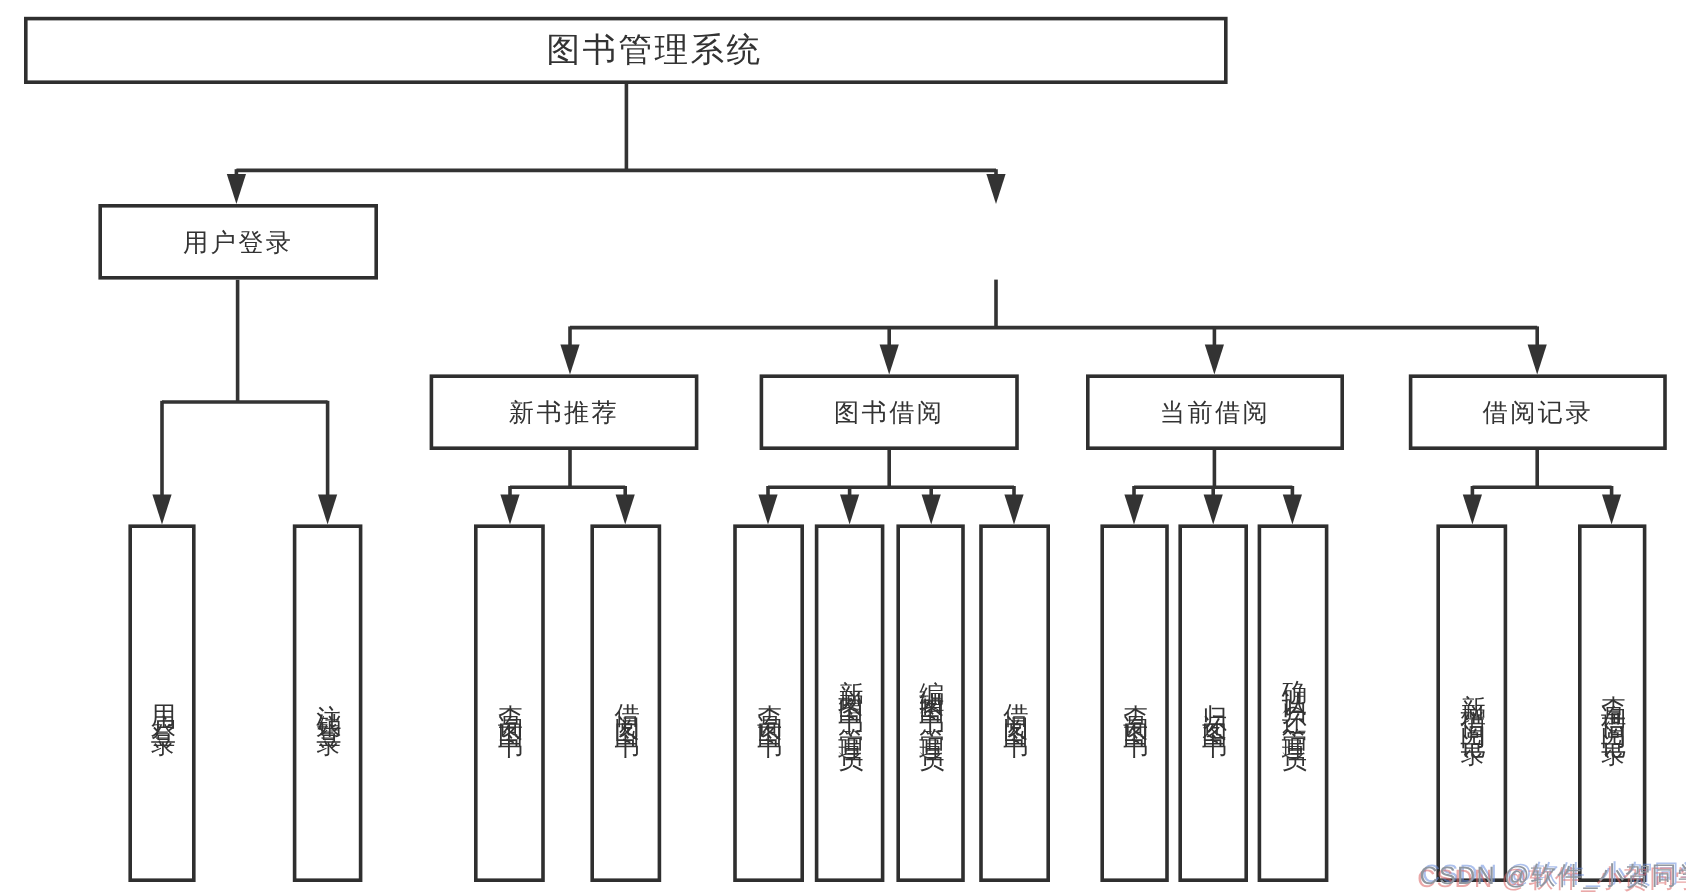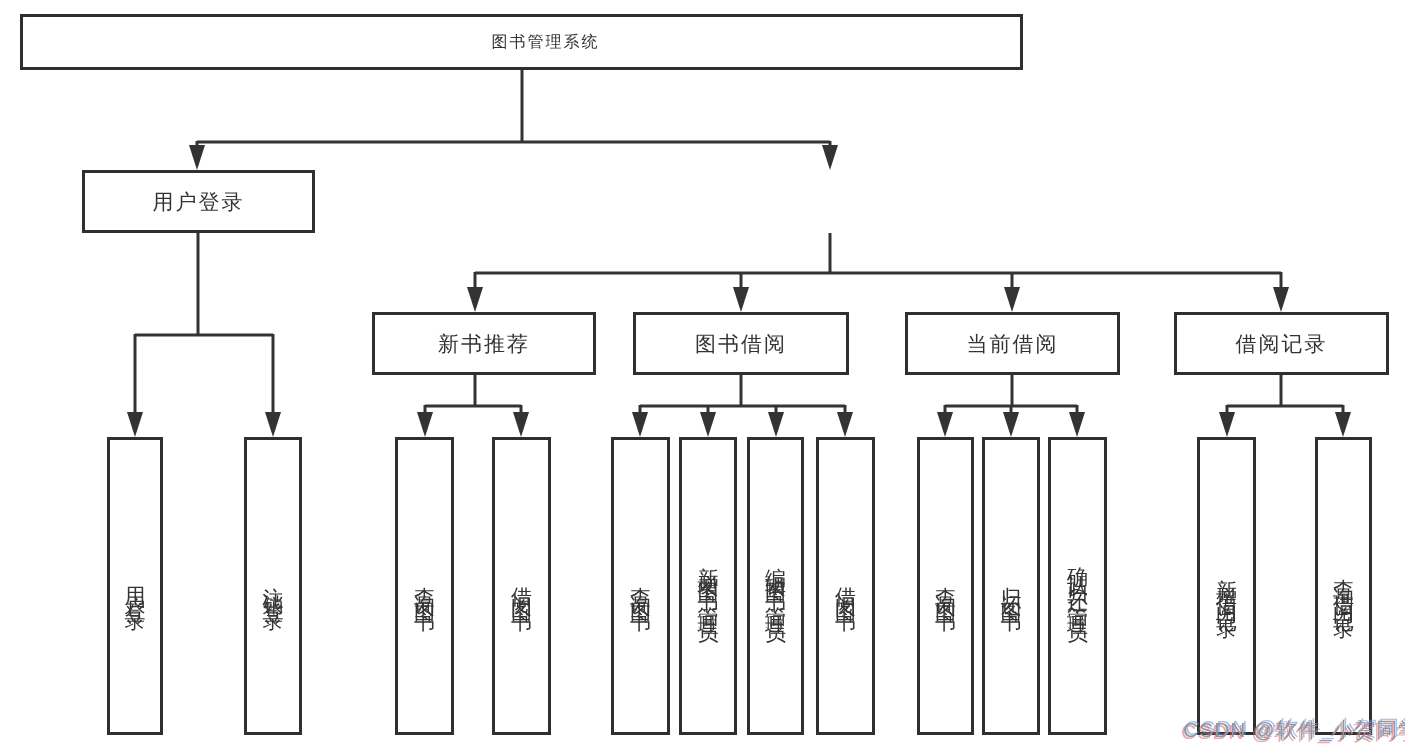--- a/index.html
+++ b/index.html
@@ -28,21 +28,21 @@
     border: 3px solid #2f2f2f;
     display: flex;
     align-items: center;
     justify-content: center;
     color: #333333;
     font-size: 21px;
     letter-spacing: 2px;
     white-space: nowrap;
   }
   .node.root {
-    font-size: 16px;
+    font-size: 28px;
     padding-left: 48px;
   }
   .leaf {
     position: absolute;
     box-sizing: border-box;
     background: #ffffff;
     border: 3px solid #2f2f2f;
     display: flex;
     align-items: center;
     justify-content: center;
@@ -152,21 +152,21 @@
   </svg>
 
   <div class="node root" style="left:20px; top:14px; width:1003px; height:56px;">
     <span>图书管理系统</span>
   </div>
 
   <div class="node" style="left:82px; top:170px; width:233px; height:63px;">
     <span>用户登录</span>
   </div>
 
-  <div class="node" style="left:372px; top:312px; width:224px; height:63px;">
+  <div class="node" style="left:358px; top:312px; width:224px; height:63px;">
     <span>新书推荐</span>
   </div>
   <div class="node" style="left:905px; top:312px; width:215px; height:63px;">
     <span>当前借阅</span>
   </div>
   <div class="node" style="left:633px; top:312px; width:216px; height:63px;">
     <span>图书借阅</span>
   </div>
   <div class="node" style="left:1174px; top:312px; width:215px; height:63px;">
     <span>借阅记录</span>

